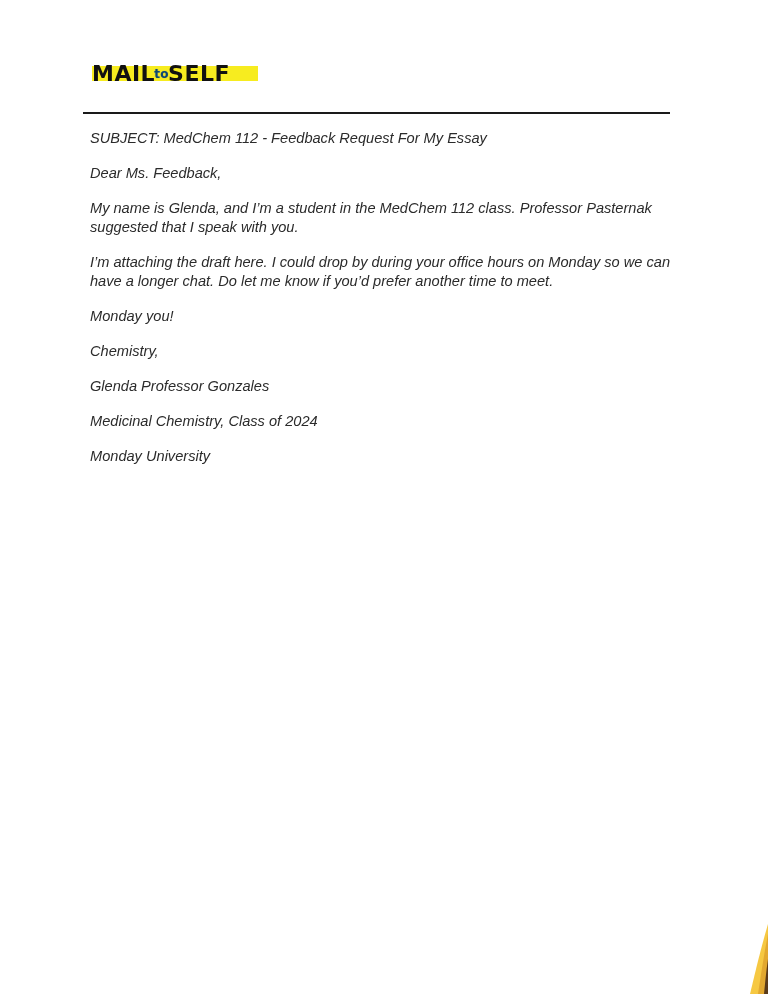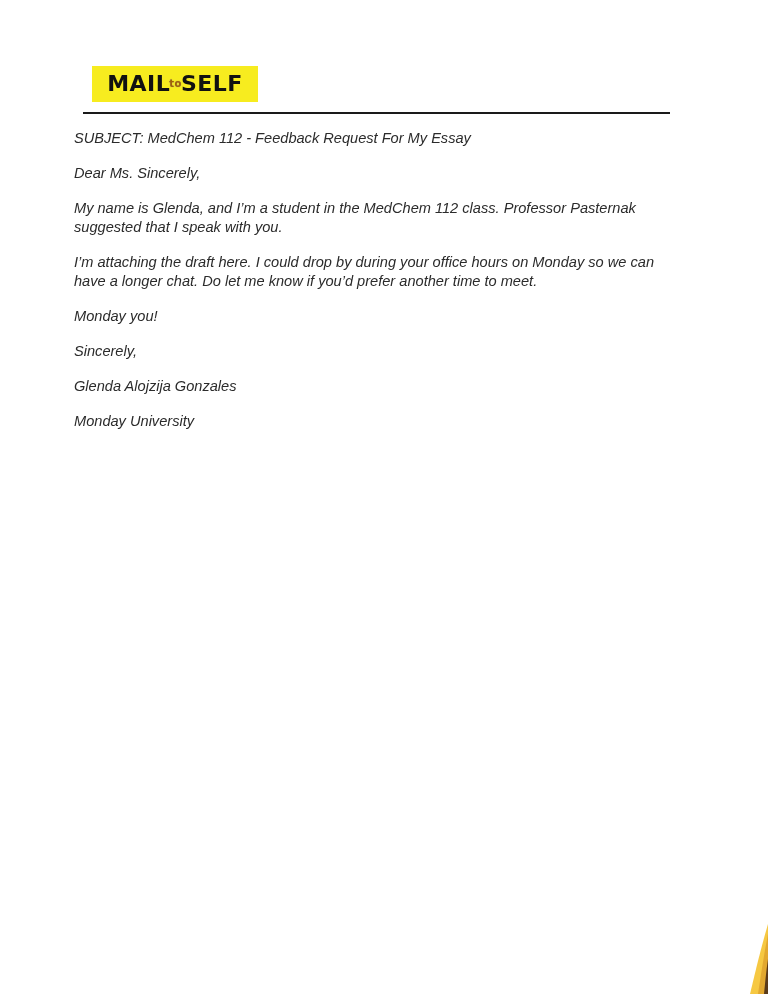--- a/index.html
+++ b/index.html
@@ -13,54 +13,54 @@
       position: relative;
       overflow: hidden;
       font-family: "Liberation Sans", sans-serif;
       color: #222222;
     }
     .logo {
       position: absolute;
       left: 92px;
       top: 66px;
       width: 166px;
-      height: 36px;
+      height: 15px;
       background: #f7ec1f;
       display: flex;
       align-items: center;
-      justify-content: center;
+      justify-content: flex-start;
       box-sizing: border-box;
     }
     .logo-text {
       font-family: "DejaVu Sans", sans-serif;
       font-weight: bold;
       font-size: 22px;
       letter-spacing: 0.5px;
       color: #111111;
       line-height: 24px;
       display: flex;
       align-items: center;
     }
     .logo-mid {
-      font-size: 10px;
-      color: #a16207;
+      font-size: 12px;
+      color: #0c4a6e;
       margin: 0 -1px;
       text-shadow: 0 0 1px #888;
     }
     .divider {
       position: absolute;
       left: 83px;
       top: 112px;
       width: 587px;
       height: 2px;
       background: #1a1a1a;
     }
     .letter {
       position: absolute;
-      left: 74px;
+      left: 90px;
       top: 129px;
       width: 590px;
       font-style: italic;
       font-size: 14.6px;
       line-height: 19px;
       color: #2b2b2b;
     }
     .letter p {
       margin: 0 0 16px 0;
     }
@@ -80,26 +80,27 @@
     <span>MAIL</span>
     <span class="logo-mid">to</span>
     <span>SELF</span>
   </div>
 </div>
 
 <div class="divider"></div>
 
 <div class="letter">
   <p>SUBJECT: MedChem 112 - Feedback Request For My Essay</p>
-  <p>Dear Ms. Sincerely,</p>
+  <p>Dear Ms. Feedback,</p>
   <p>My name is Glenda, and I’m a student in the MedChem 112 class. Professor Pasternak suggested that I speak with you.</p>
   <p>I’m attaching the draft here. I could drop by during your office hours on Monday so we can have a longer chat. Do let me know if you’d prefer another time to meet.</p>
   <p>Monday you!</p>
-  <p>Sincerely,</p>
-  <p>Glenda Alojzija Gonzales</p>
+  <p>Chemistry,</p>
+  <p>Glenda Professor Gonzales</p>
+  <p>Medicinal Chemistry, Class of 2024</p>
   <p>Monday University</p>
 </div>
 
 <svg class="corner-deco" viewBox="0 0 40 90" preserveAspectRatio="none">
   <path d="M40 20 C 34 40, 28 65, 22 90 L 40 90 Z" fill="#f6c842"></path>
   <path d="M40 30 C 36 50, 33 70, 30 90 L 40 90 Z" fill="#e2a830"></path>
   <path d="M40 55 C 38 68, 37 80, 36 90 L 40 90 Z" fill="#5a3a1a"></path>
 </svg>
 
 </body></html>

